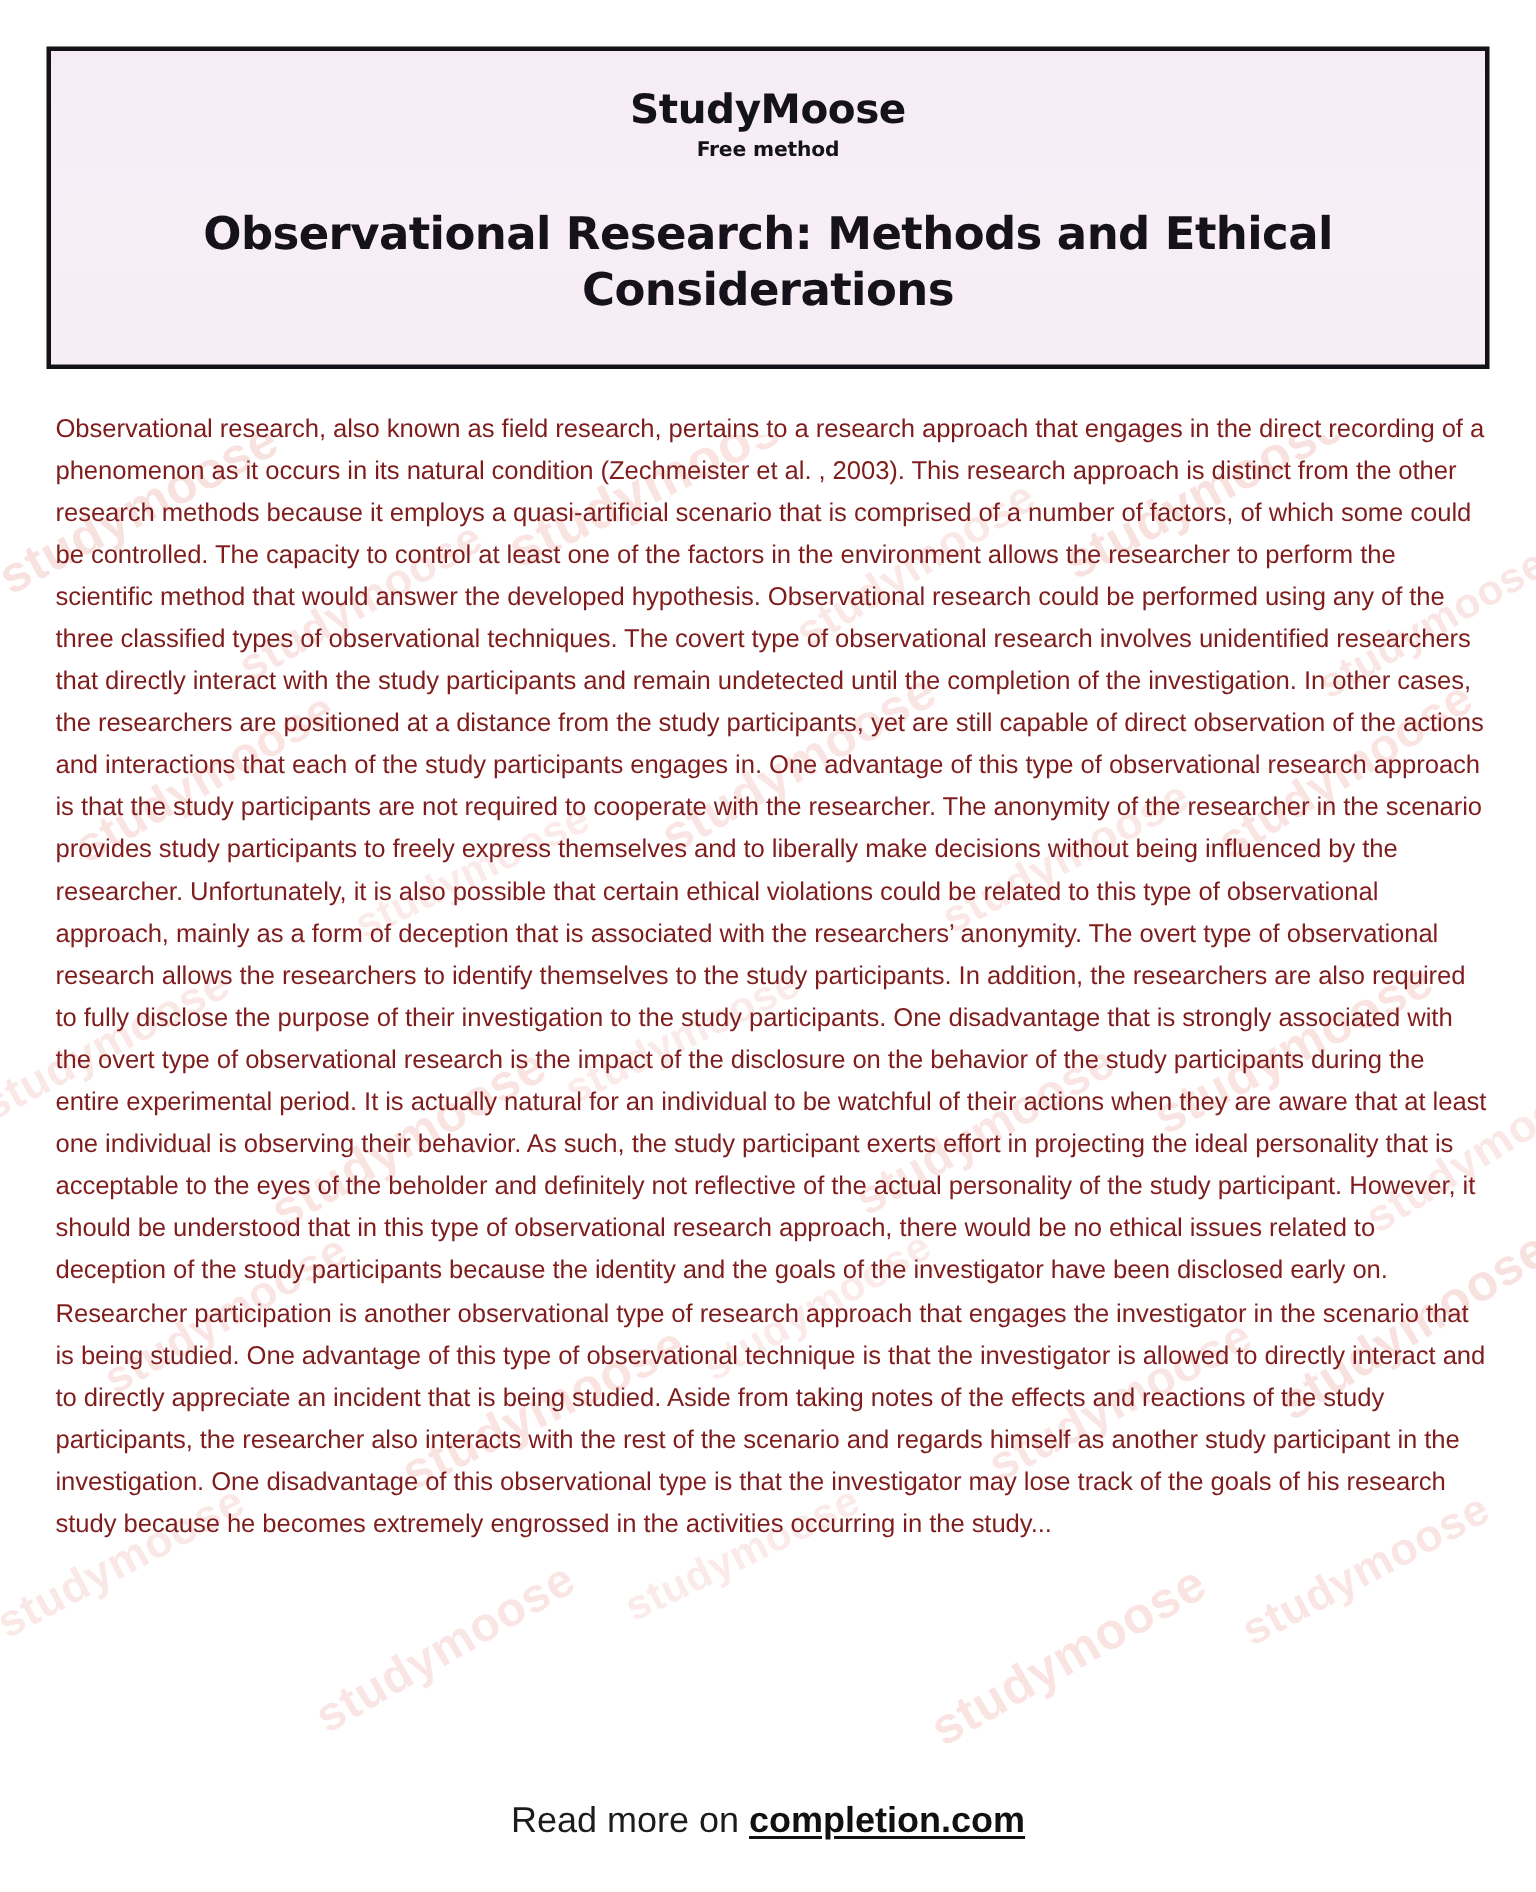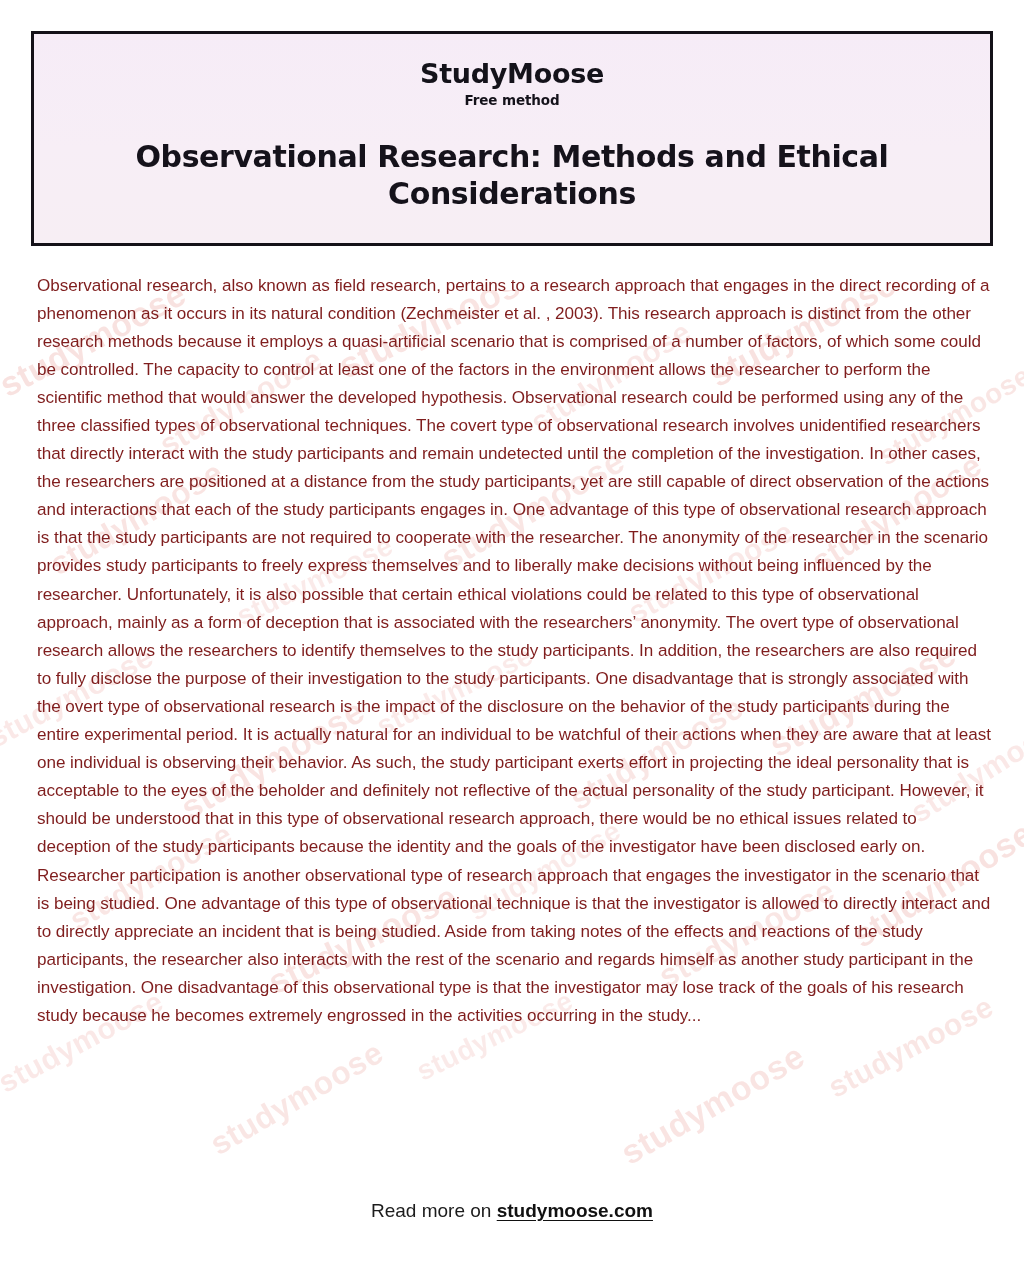--- a/index.html
+++ b/index.html
@@ -109,21 +109,21 @@
   .footer {
     position: absolute;
     left: 0;
     top: 1200px;
     width: 1024px;
     text-align: center;
     z-index: 3;
   }
   .footer-text {
     font-family: "Liberation Sans", sans-serif;
-    font-size: 19px;
+    font-size: 24px;
     color: #1c1c1c;
   }
   .footer-link {
     font-weight: 700;
     color: #111111;
     text-decoration: underline;
     text-underline-offset: 3px;
   }
 </style>
 </head>
@@ -167,14 +167,14 @@
     <h1 class="doc-title">Observational Research: Methods and Ethical Considerations</h1>
   </div>
 
   <div class="essay-body">
     <p>Observational research, also known as field research, pertains to a research approach that engages in the direct recording of a phenomenon as it occurs in its natural condition (Zechmeister et al. , 2003). This research approach is distinct from the other research methods because it employs a quasi-artificial scenario that is comprised of a number of factors, of which some could be controlled. The capacity to control at least one of the factors in the environment allows the researcher to perform the scientific method that would answer the developed hypothesis. Observational research could be performed using any of the three classified types of observational techniques. The covert type of observational research involves unidentified researchers that directly interact with the study participants and remain undetected until the completion of the investigation. In other cases, the researchers are positioned at a distance from the study participants, yet are still capable of direct observation of the actions and interactions that each of the study participants engages in. One advantage of this type of observational research approach is that the study participants are not required to cooperate with the researcher. The anonymity of the researcher in the scenario provides study participants to freely express themselves and to liberally make decisions without being influenced by the researcher. Unfortunately, it is also possible that certain ethical violations could be related to this type of observational approach, mainly as a form of deception that is associated with the researchers’ anonymity. The overt type of observational research allows the researchers to identify themselves to the study participants. In addition, the researchers are also required to fully disclose the purpose of their investigation to the study participants. One disadvantage that is strongly associated with the overt type of observational research is the impact of the disclosure on the behavior of the study participants during the entire experimental period. It is actually natural for an individual to be watchful of their actions when they are aware that at least one individual is observing their behavior. As such, the study participant exerts effort in projecting the ideal personality that is acceptable to the eyes of the beholder and definitely not reflective of the actual personality of the study participant. However, it should be understood that in this type of observational research approach, there would be no ethical issues related to deception of the study participants because the identity and the goals of the investigator have been disclosed early on. Researcher participation is another observational type of research approach that engages the investigator in the scenario that is being studied. One advantage of this type of observational technique is that the investigator is allowed to directly interact and to directly appreciate an incident that is being studied. Aside from taking notes of the effects and reactions of the study participants, the researcher also interacts with the rest of the scenario and regards himself as another study participant in the investigation. One disadvantage of this observational type is that the investigator may lose track of the goals of his research study because he becomes extremely engrossed in the activities occurring in the study...</p>
   </div>
 
 </div>
 
 <div class="footer">
-  <span class="footer-text">Read more on </span><a class="footer-text footer-link" href="#">studymoose.com</a>
+  <span class="footer-text">Read more on </span><a class="footer-text footer-link" href="#">completion.com</a>
 </div>
 
 </body></html>

